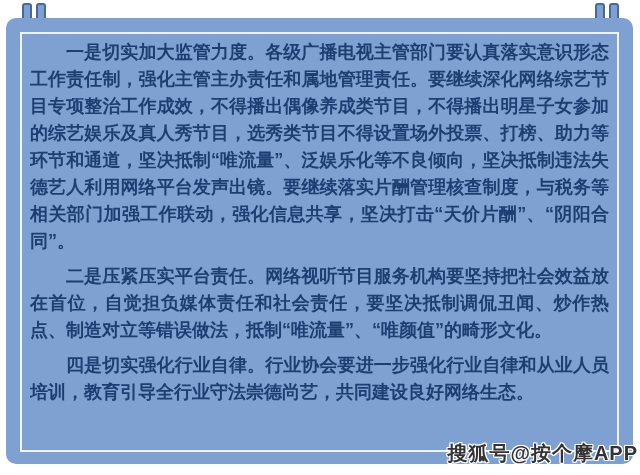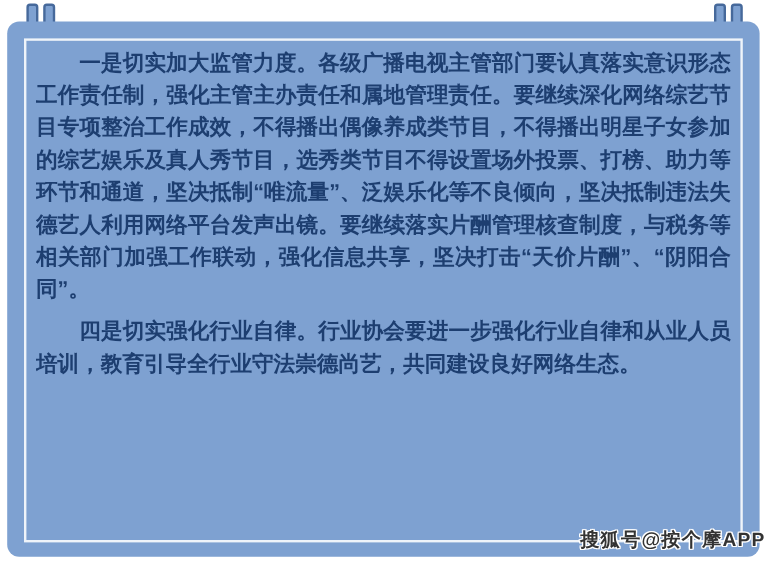--- a/index.html
+++ b/index.html
@@ -74,21 +74,21 @@
   }
   .card-content p .lead {
     font-weight: 900;
   }
   
   .watermark {
     position: absolute;
     right: 2px;
     top: 440px;
     z-index: 3;
-    font-size: 16px;
+    font-size: 20px;
     font-weight: 800;
     letter-spacing: 1px;
     color: var(--watermark-color, #333333);
     text-shadow:
       -1px -1px 0 #ffffff, 1px -1px 0 #ffffff,
       -1px  1px 0 #ffffff, 1px  1px 0 #ffffff,
        0   -1px 0 #ffffff, 0    1px 0 #ffffff,
       -1px  0   0 #ffffff, 1px  0   0 #ffffff;
     white-space: nowrap;
   }
@@ -106,20 +106,21 @@
     <div class="bar"></div>
     <div class="bar"></div>
   </div>
 
   <div class="card">
     <div class="card-inner">
       <div class="card-content">
 
         <p><span class="lead">一是</span><span>切实加大监管力度。各级广播电视主管部门要认真落实意识形态工作责任制，强化主管主办责任和属地管理责任。要继续深化网络综艺节目专项整治工作成效，不得播出偶像养成类节目，不得播出明星子女参加的综艺娱乐及真人秀节目，选秀类节目不得设置场外投票、打榜、助力等环节和通道，坚决抵制“唯流量”、泛娱乐化等不良倾向，坚决抵制违法失德艺人利用网络平台发声出镜。要继续落实片酬管理核查制度，与税务等相关部门加强工作联动，强化信息共享，坚决打击“天价片酬”、“阴阳合同”。</span></p>
 
+        <p><span class="lead">二是</span><span>压紧压实平台责任。网络视听节目服务机构要坚持把社会效益放在首位，自觉担负媒体责任和社会责任，要坚决抵制调侃丑闻、炒作热点、制造对立等错误做法，抵制“唯流量”、“唯颜值”的畸形文化。</span></p>
 
 
         <p><span class="lead">四是</span><span>切实强化行业自律。行业协会要进一步强化行业自律和从业人员培训，教育引导全行业守法崇德尚艺，共同建设良好网络生态。</span></p>
 
       </div>
     </div>
   </div>
 
   <div class="watermark">搜狐号@按个摩APP</div>
 

